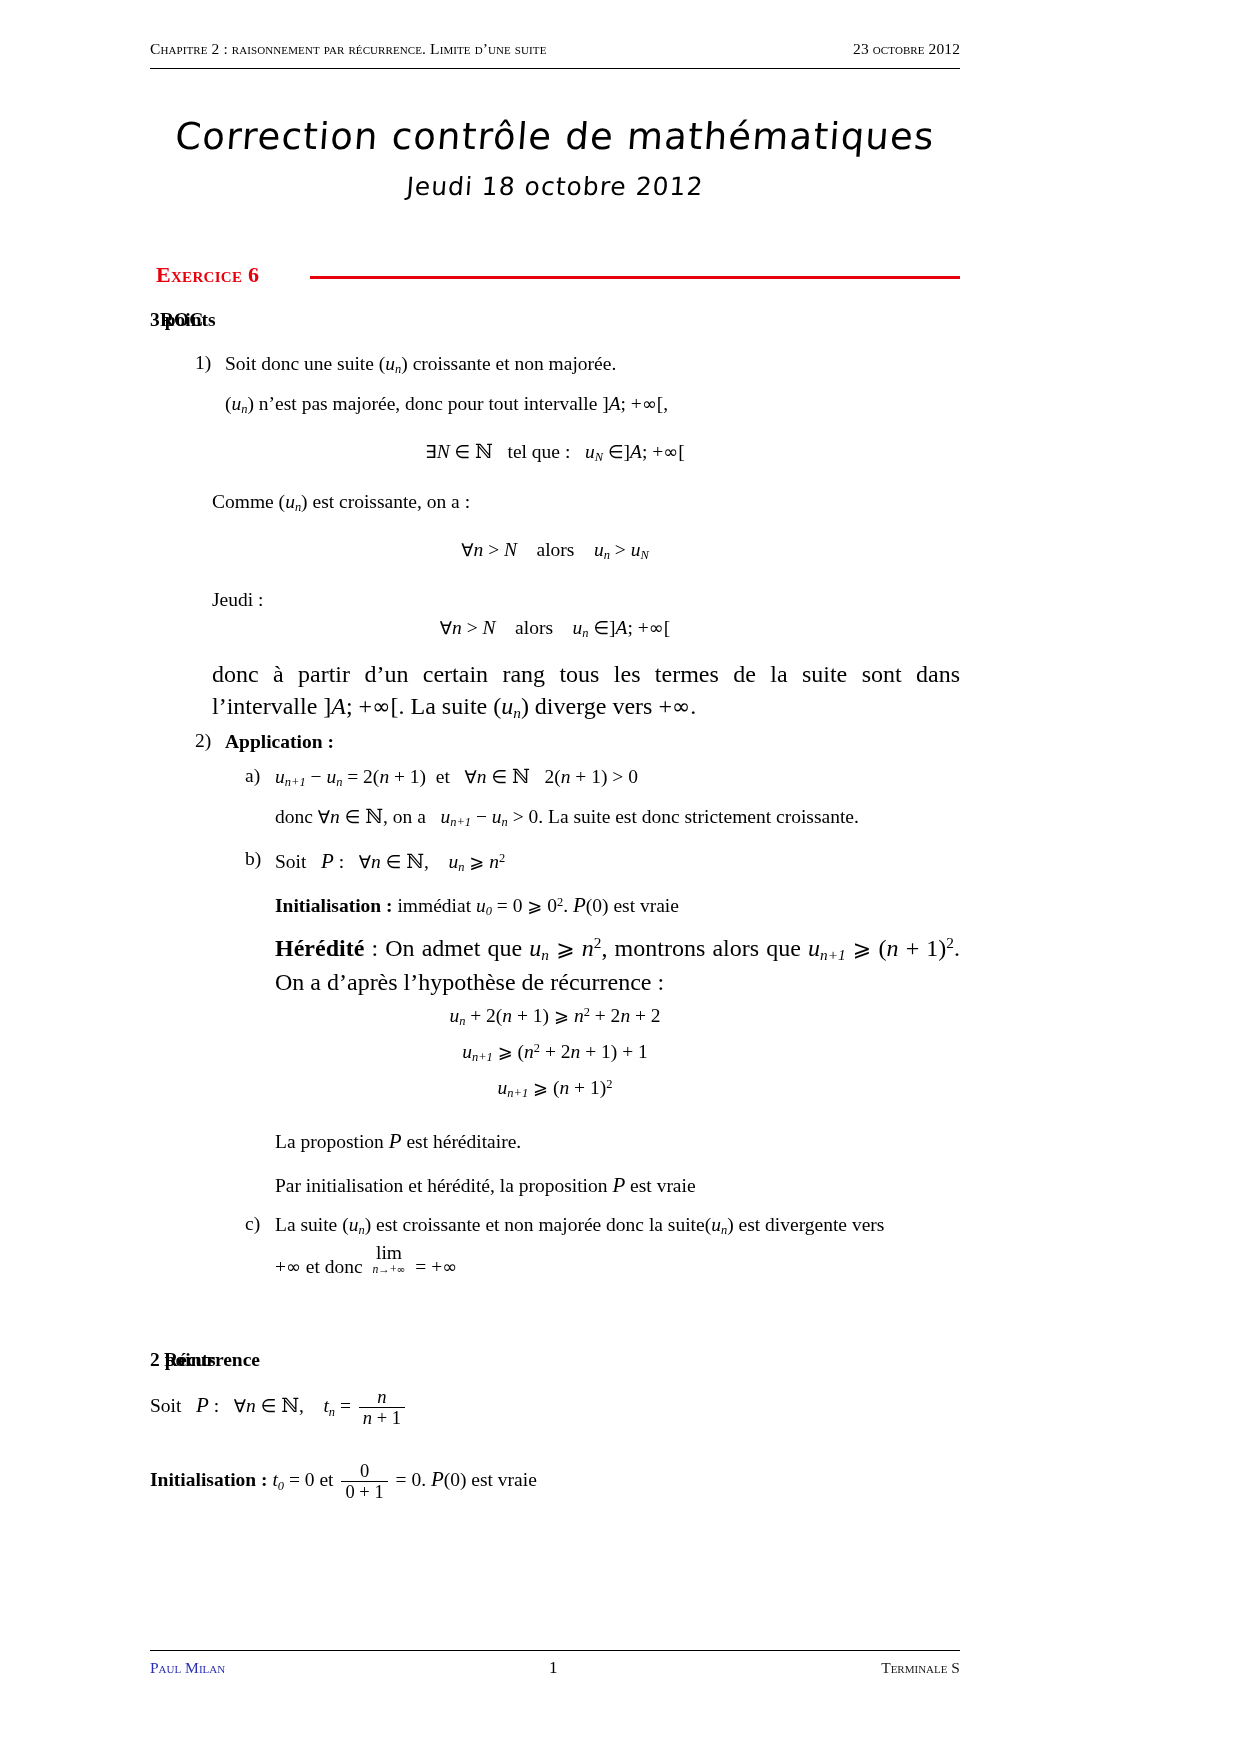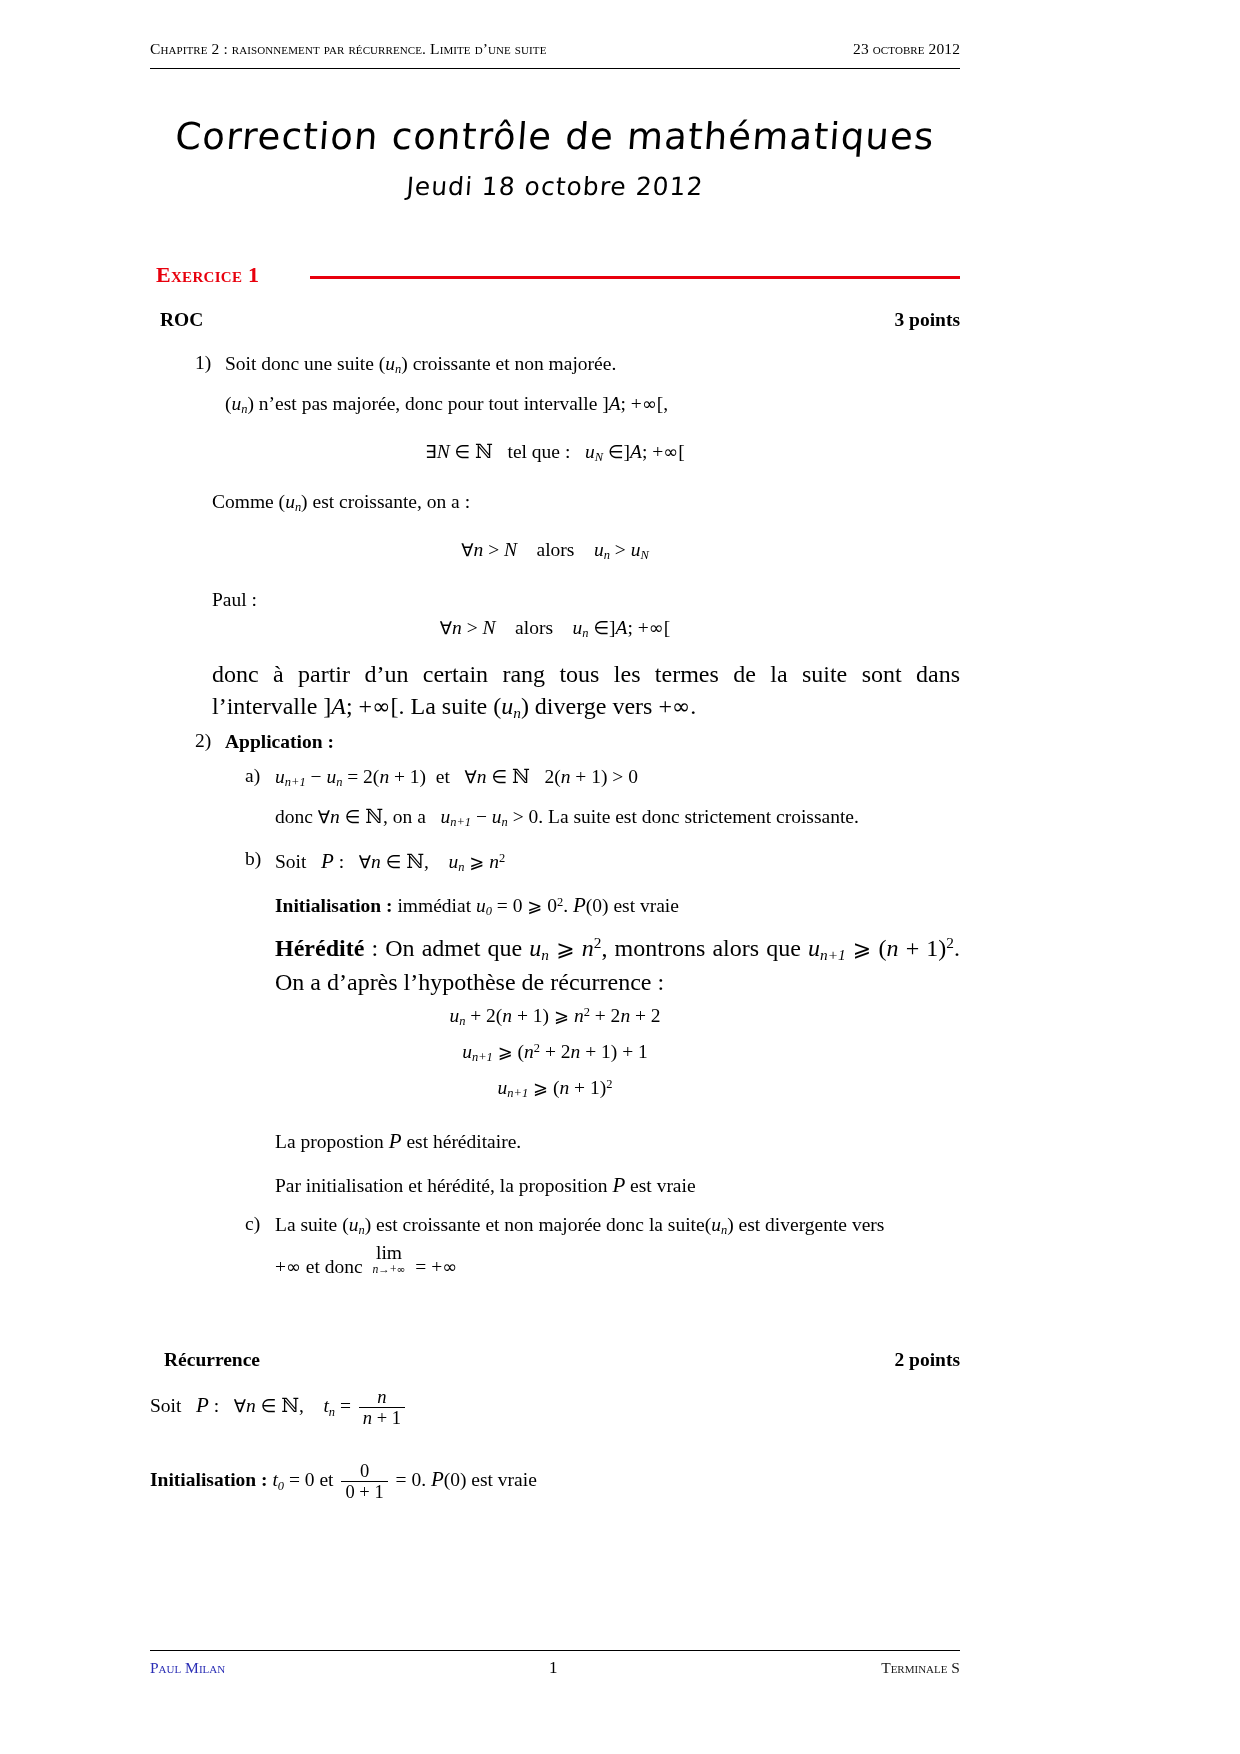--- a/index.html
+++ b/index.html
@@ -53,21 +53,21 @@
   .exo .rule{
     position:absolute;right:0;top:14px;height:3.4px;background:#e8000d;
   }
 
   
   .t{position:absolute;font-size:19.5px;line-height:1.28;white-space:nowrap;}
   .tw{position:absolute;font-size:24px;line-height:1.35;}
   .b{font-weight:bold;}
   .ctr{text-align:center;}
   .just{text-align:justify;}
-  .right{text-align:right;}
+  .right{}
 
   i.v{font-style:italic;}
   .cal{font-family:"Liberation Serif","DejaVu Serif",serif;font-style:italic;font-size:21px;}
   .bb{font-family:"DejaVu Serif",serif;}
   sub{font-size:.64em;vertical-align:-.28em;font-style:italic;}
   sup{font-size:.64em;vertical-align:.52em;}
   .op{font-family:"DejaVu Sans",sans-serif;font-size:.92em;}
 
   
   .mk{position:absolute;font-size:19.5px;}
@@ -101,21 +101,21 @@
   <div class="runhead">
     <div class="left sc">Chapitre 2 : raisonnement par récurrence. Limite d’une suite</div>
     <div class="right sc">23 octobre 2012</div>
   </div>
   <div class="headrule"></div>
 
   <div class="title-main">Correction contrôle de mathématiques</div>
   <div class="title-sub">Jeudi 18 octobre 2012</div>
 
   <div class="exo" style="top:262px;">
-    <div class="lbl">Exercice 1</div>
+    <div class="lbl">Exercice 6</div>
     <div class="rule" style="width:650px;"></div>
   </div>
 
   <div class="t b" style="left:10px;top:308px;">ROC</div>
   <div class="t b right" style="left:0;top:308px;width:810px;">3 points</div>
 
   <div class="mk" style="left:45px;top:352px;">1)</div>
   <div class="t" style="left:75px;top:352px;">Soit donc une suite (<i class="v">u</i><sub>n</sub>) croissante et non majorée.</div>
 
   <div class="t" style="left:75px;top:392px;">(<i class="v">u</i><sub>n</sub>) n’est pas majorée, donc pour tout intervalle ]<i class="v">A</i>; +<span class="op">∞</span>[,</div>
@@ -123,21 +123,21 @@
   <div class="t ctr" style="left:0;top:440px;width:810px;">
     <span class="op">∃</span><i class="v">N</i> <span class="op">∈</span> <span class="bb">ℕ</span>&nbsp;&nbsp;&nbsp;tel que :&nbsp;&nbsp;&nbsp;<i class="v">u</i><sub>N</sub> <span class="op">∈</span>]<i class="v">A</i>; +<span class="op">∞</span>[
   </div>
 
   <div class="t" style="left:62px;top:490px;">Comme (<i class="v">u</i><sub>n</sub>) est croissante, on a :</div>
 
   <div class="t ctr" style="left:0;top:538px;width:810px;">
     <span class="op">∀</span><i class="v">n</i> &gt; <i class="v">N</i>&nbsp;&nbsp;&nbsp;&nbsp;alors&nbsp;&nbsp;&nbsp;&nbsp;<i class="v">u</i><sub>n</sub> &gt; <i class="v">u</i><sub>N</sub>
   </div>
 
-  <div class="t" style="left:62px;top:588px;">Paul :</div>
+  <div class="t" style="left:62px;top:588px;">Jeudi :</div>
 
   <div class="t ctr" style="left:0;top:616px;width:810px;">
     <span class="op">∀</span><i class="v">n</i> &gt; <i class="v">N</i>&nbsp;&nbsp;&nbsp;&nbsp;alors&nbsp;&nbsp;&nbsp;&nbsp;<i class="v">u</i><sub>n</sub> <span class="op">∈</span>]<i class="v">A</i>; +<span class="op">∞</span>[
   </div>
 
   <div class="tw just" style="left:62px;top:658px;width:748px;">
     donc à partir d’un certain rang tous les termes de la suite sont dans l’intervalle
     ]<i class="v">A</i>; +<span class="op">∞</span>[. La suite (<i class="v">u</i><sub>n</sub>) diverge vers +<span class="op">∞</span>.
   </div>
 

